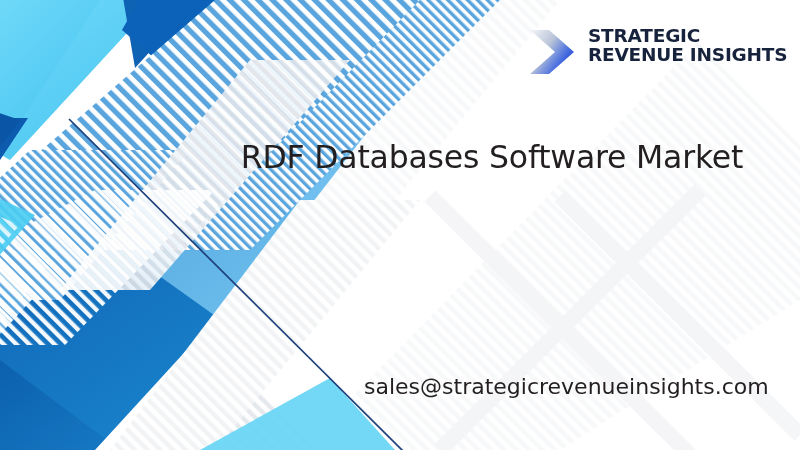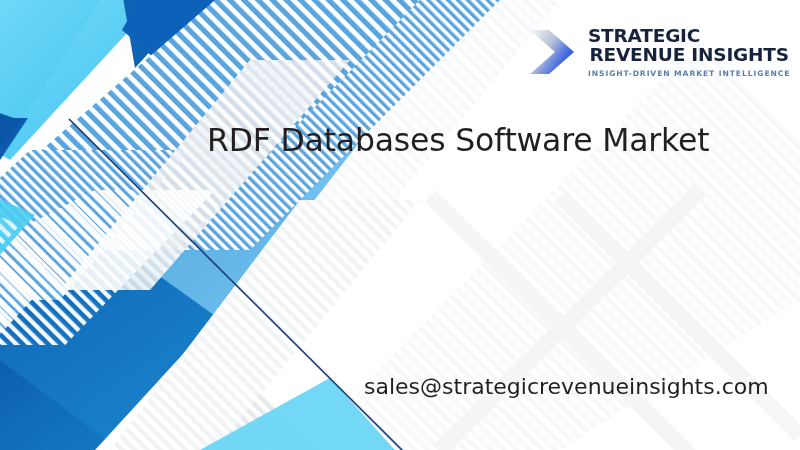--- a/index.html
+++ b/index.html
@@ -28,24 +28,25 @@
   #logo-line1{font-size:18.5px;}
   #logo-line2{font-size:18.5px;text-align:center;}
   #logo-tagline{
     margin-top:4px;font-size:7.6px;color:#5c7fae;font-weight:bold;
     letter-spacing:0.92px;white-space:nowrap;
     font-family:"DejaVu Sans","Liberation Sans",sans-serif;
   }
 
   
   #title{
-    position:absolute;left:207px;top:122px;width:570px;
+    position:absolute;left:207px;top:139px;width:570px;
     font-size:31.5px;color:#231f20;letter-spacing:-0.2px;
     line-height:1.18;white-space:nowrap;
     font-family:"DejaVu Sans","Liberation Sans",sans-serif;
+    text-align:center;
   }
 
   
   #email{
     position:absolute;left:364px;top:374px;
     font-size:22px;color:#231f20;white-space:nowrap;
     font-family:"DejaVu Sans","Liberation Sans",sans-serif;
   }
 </style>
 </head>
@@ -168,21 +169,20 @@
     </g>
   </svg>
 
   <div id="logo">
     <svg id="logo-mark" viewBox="0 0 56 52" aria-hidden="true">
       <path d="M3 4 L22 4 L47 26 L22 48 L3 48 L28 26 Z" fill="url(#gMark)"></path>
     </svg>
     <div id="logo-text">
       <div id="logo-line1">STRATEGIC</div>
       <div id="logo-line2">REVENUE INSIGHTS</div>
-      <div id="logo-tagline">INSIGHT-DRIVEN MARKET INTELLIGENCE</div>
     </div>
   </div>
 
   <div id="title">RDF Databases Software Market</div>
 
   <div id="email">sales@strategicrevenueinsights.com</div>
 
 </div>
 
 </body></html>

